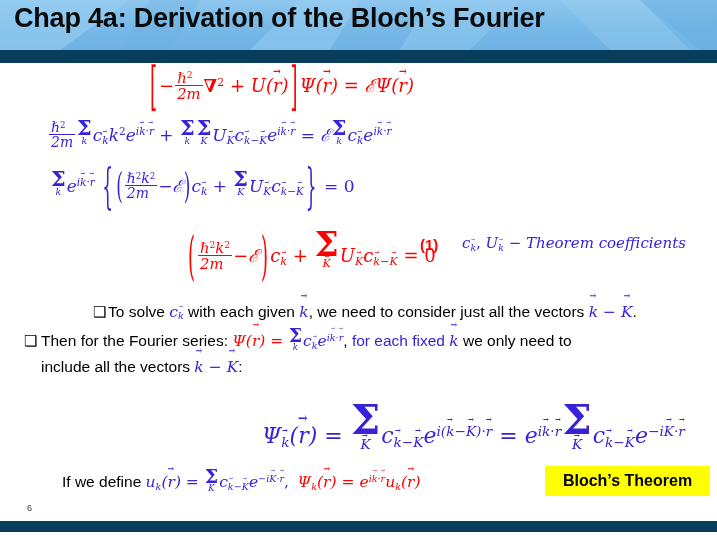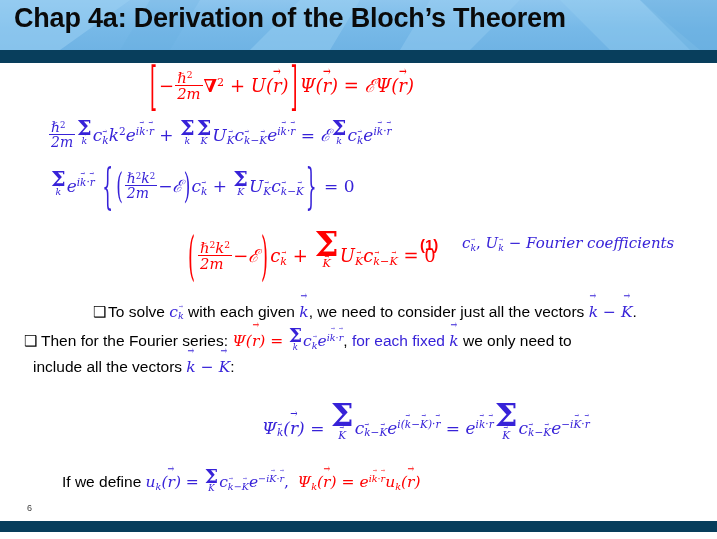--- a/index.html
+++ b/index.html
@@ -161,40 +161,40 @@
   }
 
   
   .eq { position: absolute; white-space: nowrap; }
   #eq1 { left: 148px; top: 70px;  font-size: 18px; }
   #eq2 { left: 48px;  top: 119px; font-size: 17px; }
   #eq3 { left: 50px;  top: 170px; font-size: 17px; }
   #eq4 { left: 186px; top: 228px; font-size: 18px; }
   #eq4-label { position: absolute; left: 420px; top: 236px; font-size: 15px; font-weight: bold; color: #ff0000; font-family: "Liberation Sans", sans-serif; }
   #eq4-note  { position: absolute; left: 462px; top: 234px; font-size: 15px; }
-  #eq5 { left: 262px; top: 400px; font-size: 17px; }
+  #eq5 { left: 262px; top: 400px; font-size: 22px; }
 
   
   .bullet-block {
     position: absolute;
     font-family: "Liberation Sans", sans-serif;
     font-size: 15.5px;
     color: #000000;
     line-height: 1.55;
   }
   #bullet1 { left: 24px; top: 299px; width: 680px; text-align: center; }
   #bullet2 { left: 24px; top: 327px; width: 680px; }
   .bullet-marker {
     display: inline-block;
     width: 17px;
     font-size: 15px;
     color: #000000;
   }
   .bullet-body { display: inline; }
-  .indent2 { display: block; margin-left: 9px; }
+  .indent2 { display: block; margin-left: 17px; }
 
   
   #final-line {
     position: absolute;
     left: 40px;
     top: 468px;
     font-family: "Liberation Sans", sans-serif;
     font-size: 15.5px;
     color: #000000;
     white-space: nowrap;
@@ -223,57 +223,58 @@
 
   <div class="title-banner">
     <svg class="banner-rays" viewBox="0 0 717 50" preserveAspectRatio="none">
       <polygon points="0,0 130,0 60,50 0,50" fill="#9bd0f2" opacity="0.55"></polygon>
       <polygon points="300,0 360,0 330,50 250,50" fill="#9bd0f2" opacity="0.45"></polygon>
       <polygon points="430,0 520,0 470,50 400,50" fill="#9bd0f2" opacity="0.40"></polygon>
       <polygon points="560,0 640,0 700,50 610,50" fill="#9bd0f2" opacity="0.35"></polygon>
       <polygon points="640,0 717,0 717,50 690,50" fill="#66aede" opacity="0.45"></polygon>
       <polygon points="150,0 200,0 170,50 120,50" fill="#66aede" opacity="0.22"></polygon>
     </svg>
-    <div class="title-text">Chap 4a: Derivation of the Bloch’s Theorem</div>
+    <div class="title-text">Chap 4a: Derivation of the Bloch’s Fourier</div>
   </div>
   <div class="title-underbar"></div>
 
   <div class="eq math red" id="eq1">
     <span class="tall2">[</span><span class="up">−</span><span class="frac"><span class="num">ℏ<sup class="up">2</sup></span><span class="den">2<span>m</span></span></span><span style="font-weight:bold;" class="up">∇</span><sup class="up">2</sup> <span class="up">+</span> <span>U</span>(<span class="vec">r</span>)<span class="tall2">]</span><span>Ψ</span>(<span class="vec">r</span>) <span class="up">=</span> <span>ℰ</span><span>Ψ</span>(<span class="vec">r</span>)
   </div>
 
   <div class="eq math blue" id="eq2">
     <span class="frac"><span class="num">ℏ<sup class="up">2</sup></span><span class="den">2<span>m</span></span></span><span class="sum"><span class="sg">Σ</span><span class="lim"><span class="vec">k</span></span></span><span>c</span><sub><span class="vec">k</span></sub><span>k</span><sup class="up">2</sup><span>e</span><sup><span>i</span><span class="vec">k</span><span class="up">·</span><span class="vec">r</span></sup> <span class="up">+</span> <span class="sum"><span class="sg">Σ</span><span class="lim"><span class="vec">k</span></span></span><span class="sum"><span class="sg">Σ</span><span class="lim"><span class="vec">K</span></span></span><span>U</span><sub><span class="vec">K</span></sub><span>c</span><sub><span class="vec">k</span><span class="up">−</span><span class="vec">K</span></sub><span>e</span><sup><span>i</span><span class="vec">k</span><span class="up">·</span><span class="vec">r</span></sup> <span class="up">=</span> <span>ℰ</span><span class="sum"><span class="sg">Σ</span><span class="lim"><span class="vec">k</span></span></span><span>c</span><sub><span class="vec">k</span></sub><span>e</span><sup><span>i</span><span class="vec">k</span><span class="up">·</span><span class="vec">r</span></sup>
   </div>
 
   <div class="eq math blue" id="eq3">
     <span class="sum"><span class="sg">Σ</span><span class="lim"><span class="vec">k</span></span></span><span>e</span><sup><span>i</span><span class="vec">k</span><span class="up">·</span><span class="vec">r</span></sup> <span class="tall2">{</span><span class="tall">(</span><span class="frac"><span class="num">ℏ<sup class="up">2</sup><span>k</span><sup class="up">2</sup></span><span class="den">2<span>m</span></span></span><span class="up">−</span><span>ℰ</span><span class="tall">)</span><span>c</span><sub><span class="vec">k</span></sub> <span class="up">+</span> <span class="sum"><span class="sg">Σ</span><span class="lim"><span class="vec">K</span></span></span><span>U</span><sub><span class="vec">K</span></sub><span>c</span><sub><span class="vec">k</span><span class="up">−</span><span class="vec">K</span></sub><span class="tall2">}</span> <span class="up">=</span> <span class="up">0</span>
   </div>
 
   <div class="eq math red" id="eq4">
     <span class="tall2">(</span><span class="frac"><span class="num">ℏ<sup class="up">2</sup><span>k</span><sup class="up">2</sup></span><span class="den">2<span>m</span></span></span><span class="up">−</span><span>ℰ</span><span class="tall2">)</span><span>c</span><sub><span class="vec">k</span></sub> <span class="up">+</span> <span class="bigsum"><span class="sg">Σ</span><span class="lim"><span class="vec">K</span></span></span><span>U</span><sub><span class="vec">K</span></sub><span>c</span><sub><span class="vec">k</span><span class="up">−</span><span class="vec">K</span></sub> <span class="up">=</span> <span class="up">0</span>
   </div>
   <div id="eq4-label">(1)</div>
   <div id="eq4-note" class="math blue">
-    <span>c</span><sub><span class="vec">k</span></sub><span class="up">,</span> <span>U</span><sub><span class="vec">k</span></sub> <span class="up">−</span> <span>Fourier coefficients</span>
+    <span>c</span><sub><span class="vec">k</span></sub><span class="up">,</span> <span>U</span><sub><span class="vec">k</span></sub> <span class="up">−</span> <span>Theorem coefficients</span>
   </div>
 
   <div class="bullet-block" id="bullet1">
     <span class="bullet-marker">❑</span><span class="bullet-body">To solve <span class="math blue"><span>c</span><sub><span class="vec">k</span></sub></span> with each given <span class="math blue"><span class="vec">k</span></span>, we need to consider just all the vectors <span class="math blue"><span class="vec">k</span> <span class="up">−</span> <span class="vec">K</span></span>.</span>
   </div>
 
   <div class="bullet-block" id="bullet2">
     <span class="bullet-marker">❑</span><span class="bullet-body">Then for the Fourier series: <span class="math red"><span>Ψ</span>(<span class="vec">r</span>) <span class="up">=</span></span> <span class="math blue"><span class="sum"><span class="sg">Σ</span><span class="lim"><span class="vec">k</span></span></span><span>c</span><sub><span class="vec">k</span></sub><span>e</span><sup><span>i</span><span class="vec">k</span><span class="up">·</span><span class="vec">r</span></sup></span>, <span class="blue">for each fixed</span> <span class="math blue"><span class="vec">k</span></span> we only need to<span class="indent2">include all the vectors <span class="math blue"><span class="vec">k</span> <span class="up">−</span> <span class="vec">K</span></span>:</span></span>
   </div>
 
   <div class="eq math blue" id="eq5">
     <span>Ψ</span><sub><span class="vec">k</span></sub>(<span class="vec">r</span>) <span class="up">=</span> <span class="bigsum"><span class="sg">Σ</span><span class="lim"><span class="vec">K</span></span></span><span>c</span><sub><span class="vec">k</span><span class="up">−</span><span class="vec">K</span></sub><span>e</span><sup><span>i</span>(<span class="vec">k</span><span class="up">−</span><span class="vec">K</span>)<span class="up">·</span><span class="vec">r</span></sup> <span class="up">=</span> <span>e</span><sup><span>i</span><span class="vec">k</span><span class="up">·</span><span class="vec">r</span></sup><span class="bigsum"><span class="sg">Σ</span><span class="lim"><span class="vec">K</span></span></span><span>c</span><sub><span class="vec">k</span><span class="up">−</span><span class="vec">K</span></sub><span>e</span><sup><span class="up">−</span><span>i</span><span class="vec">K</span><span class="up">·</span><span class="vec">r</span></sup>
   </div>
 
   <div id="final-line">
     <span>If we define </span><span class="math blue"><span>u</span><sub><span>k</span></sub>(<span class="vec">r</span>) <span class="up">=</span> <span class="sum"><span class="sg">Σ</span><span class="lim"><span class="vec">K</span></span></span><span>c</span><sub><span class="vec">k</span><span class="up">−</span><span class="vec">K</span></sub><span>e</span><sup><span class="up">−</span><span>i</span><span class="vec">K</span><span class="up">·</span><span class="vec">r</span></sup><span class="up">,</span></span>&nbsp;&nbsp;<span class="math red"><span>Ψ</span><sub><span>k</span></sub>(<span class="vec">r</span>) <span class="up">=</span> <span>e</span><sup><span>i</span><span class="vec">k</span><span class="up">·</span><span class="vec">r</span></sup><span>u</span><sub><span>k</span></sub>(<span class="vec">r</span>)</span>
   </div>
 
+  <div id="bloch-box">Bloch’s Theorem</div>
 
   <div class="slide-number">6</div>
   <div class="footer-bar"></div>
 
 </div>
 
 </body></html>

